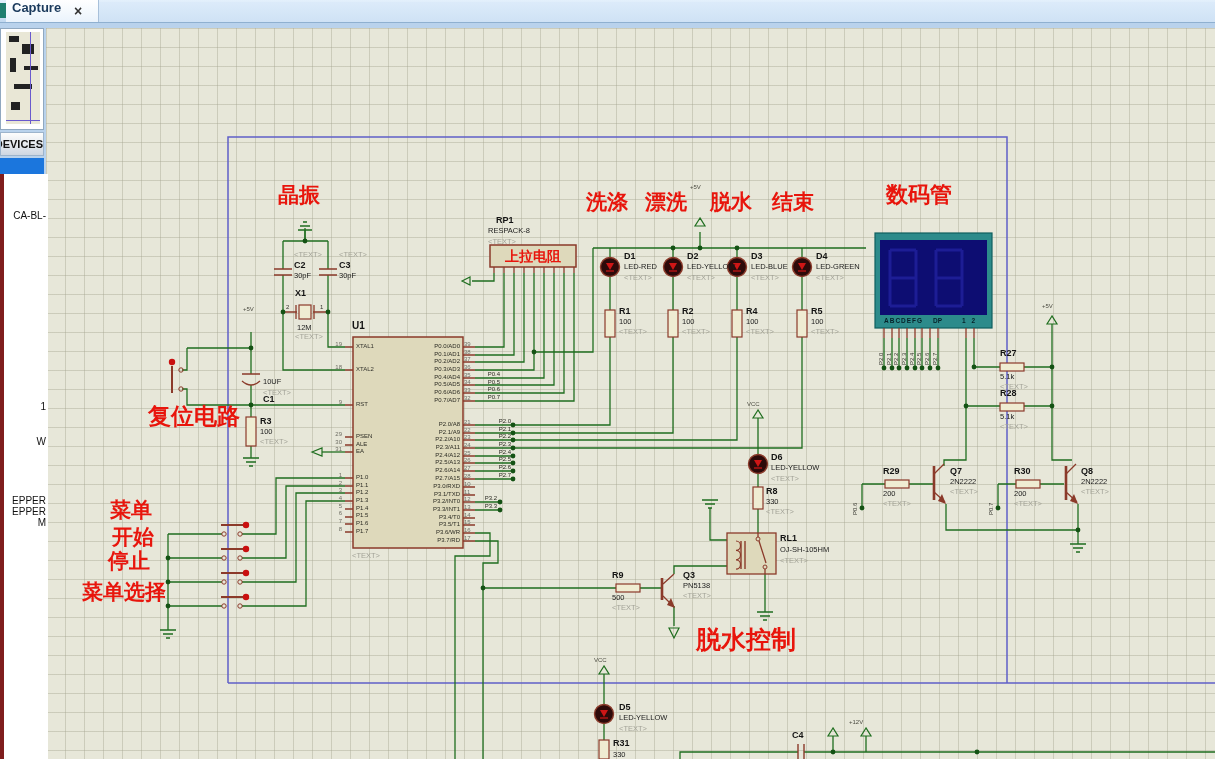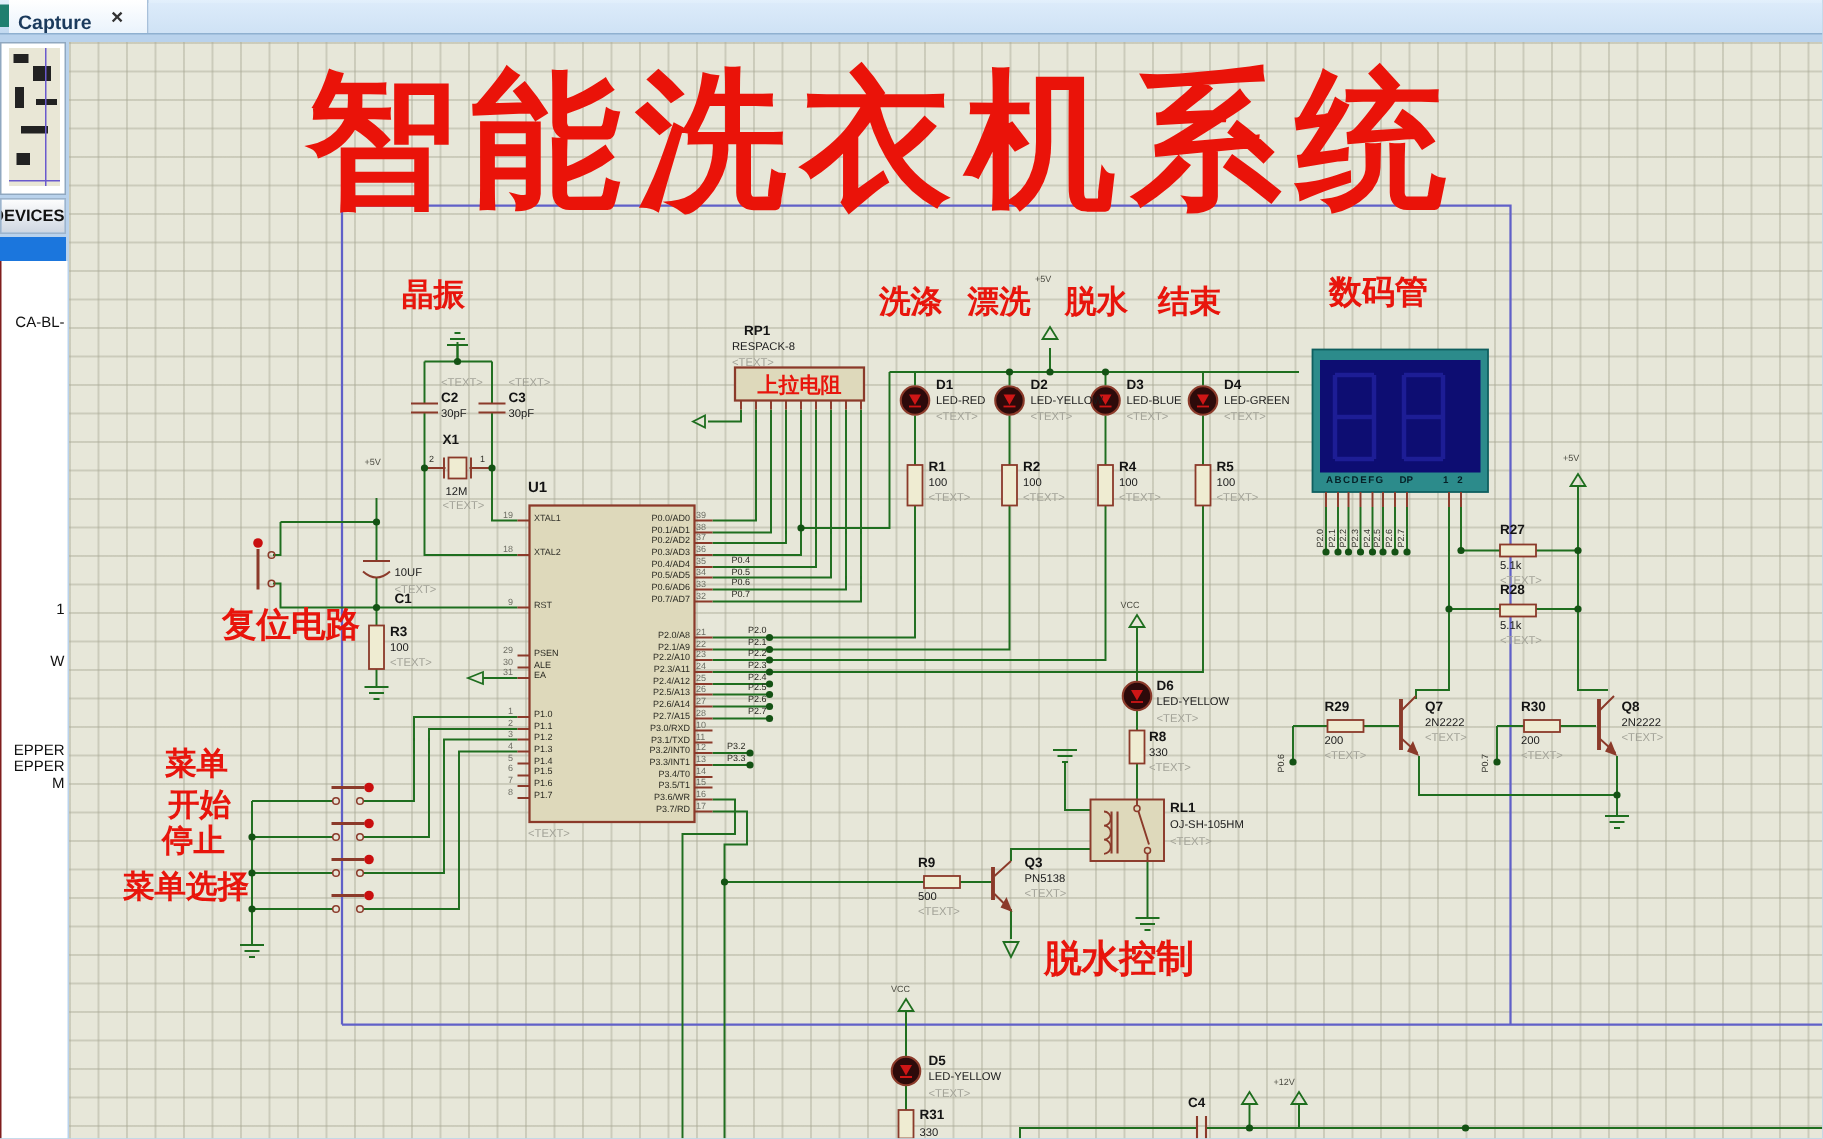--- a/index.html
+++ b/index.html
@@ -1,32 +1,32 @@
 <!DOCTYPE html>
 <html><head>
 <meta charset="utf-8">
 <style>
   html,body{margin:0;padding:0;background:#b9d2ec;font-family:"Liberation Sans",sans-serif;}
   #root{position:relative;width:1215px;height:759px;overflow:hidden;background:#b9d2ec;}
   
   .topbar{position:absolute;left:0;top:0;width:1215px;height:22px;background:linear-gradient(#e3f0fc,#c2d9f0);border-bottom:1px solid #8fb0d0;z-index:30;}
   .appicon{position:absolute;left:0;top:3px;width:6px;height:15px;background:#1f7f6f;z-index:31;}
-  .tab{position:absolute;left:6px;top:0;width:92px;height:22px;background:linear-gradient(#ffffff,#eaf3fc);border-right:1px solid #a8c0da;z-index:31;display:flex;align-items:flex-end;}
+  .tab{position:absolute;left:6px;top:0;width:92px;height:22px;background:linear-gradient(#ffffff,#eaf3fc);border-right:1px solid #a8c0da;z-index:31;display:flex;align-items:flex-start;}
   .tab-label{font-size:13px;font-weight:bold;color:#1b3a5c;padding-left:6px;}
   .tab-close{position:absolute;left:68px;top:3px;font-size:14px;color:#333;font-weight:bold;}
   .tabrest{position:absolute;left:99px;top:2px;right:0;height:20px;background:linear-gradient(#dcebfa,#cfe2f5);z-index:31;}
   
   .sidebar{position:absolute;left:0;top:22px;width:46px;height:737px;background:#b9d2ec;z-index:20;}
   .minimap{position:absolute;left:0;top:6px;width:42px;height:100px;background:#ffffff;border:1px solid #90a8c0;}
   .minimap-inner{position:absolute;left:5px;top:3px;width:34px;height:92px;background:#e9e7d6;}
   .mm{position:absolute;background:#222;}
   .mmp{position:absolute;background:#6a5acd;}
   .devhdr{position:absolute;left:0;top:110px;width:42px;height:22px;background:linear-gradient(#fdfdfd,#cfd7e2);border:1px solid #9db4cc;font-size:11px;font-weight:bold;color:#111;line-height:22px;white-space:nowrap;overflow:hidden;direction:rtl;}
   .devsel{position:absolute;left:0;top:136px;width:44px;height:16px;background:#1b76dd;}
-  .devlist{position:absolute;left:0;top:152px;width:44px;height:585px;background:#ffffff;border-left:1px solid #7f1d1d;}
+  .devlist{position:absolute;left:0;top:152px;width:44px;height:585px;background:#ffffff;border-left:4px solid #7f1d1d;}
   .devitem{position:absolute;right:2px;font-size:10px;color:#111;white-space:nowrap;direction:rtl;}
   
   .canvas{position:absolute;left:46px;top:28px;width:1169px;height:731px;background-color:#e7e7d9;
     background-image:linear-gradient(rgba(170,170,150,.45) 1px,transparent 1px),linear-gradient(90deg,rgba(170,170,150,.45) 1px,transparent 1px);
     background-size:19px 19px;z-index:1;}
   .schem{position:absolute;left:0;top:0;width:1215px;height:759px;z-index:5;}
   svg{position:absolute;left:0;top:0;}
   .t{position:absolute;font-family:"Liberation Sans",sans-serif;line-height:1;white-space:pre;z-index:6;}
   .ref{font-size:9px;font-weight:bold;color:#141414;}
   .val{font-size:7.5px;color:#1b1b1b;}
@@ -268,23 +268,22 @@
           <circle cx="892" cy="368" r="2.4"></circle>
           <circle cx="899" cy="368" r="2.4"></circle>
           <circle cx="907" cy="368" r="2.4"></circle>
         <circle cx="915" cy="368" r="2.4"></circle>
           <circle cx="922" cy="368" r="2.4"></circle>
           <circle cx="930" cy="368" r="2.4"></circle>
           <circle cx="938" cy="368" r="2.4"></circle>
       </g>
     </svg>
 
-    <div class="t title" style="left:204px;top:44px;">智能洗衣机系统</div>
-
-    <div class="t redlbl" style="left:268px;top:186px;">晶振</div>
+
+    <div class="t redlbl" style="left:278px;top:186px;font-family:Liberation Mono, monospace;">晶振</div>
     <div class="t redlbl" style="left:490px;top:249px;width:86px;text-align:center;font-size:14px;">上拉电阻</div>
     <div class="t redlbl" style="left:586px;top:191px;">洗涤</div>
     <div class="t redlbl" style="left:645px;top:191px;">漂洗</div>
     <div class="t redlbl" style="left:710px;top:191px;">脱水</div>
     <div class="t redlbl" style="left:772px;top:191px;">结束</div>
     <div class="t redlbl" style="left:886px;top:184px;font-size:22px;">数码管</div>
     <div class="t redlbl" style="left:148px;top:405px;font-size:23px;">复位电路</div>
     <div class="t redlbl" style="left:110px;top:499px;">菜单</div>
     <div class="t redlbl" style="left:112px;top:526px;">开始</div>
     <div class="t redlbl" style="left:108px;top:550px;">停止</div>

